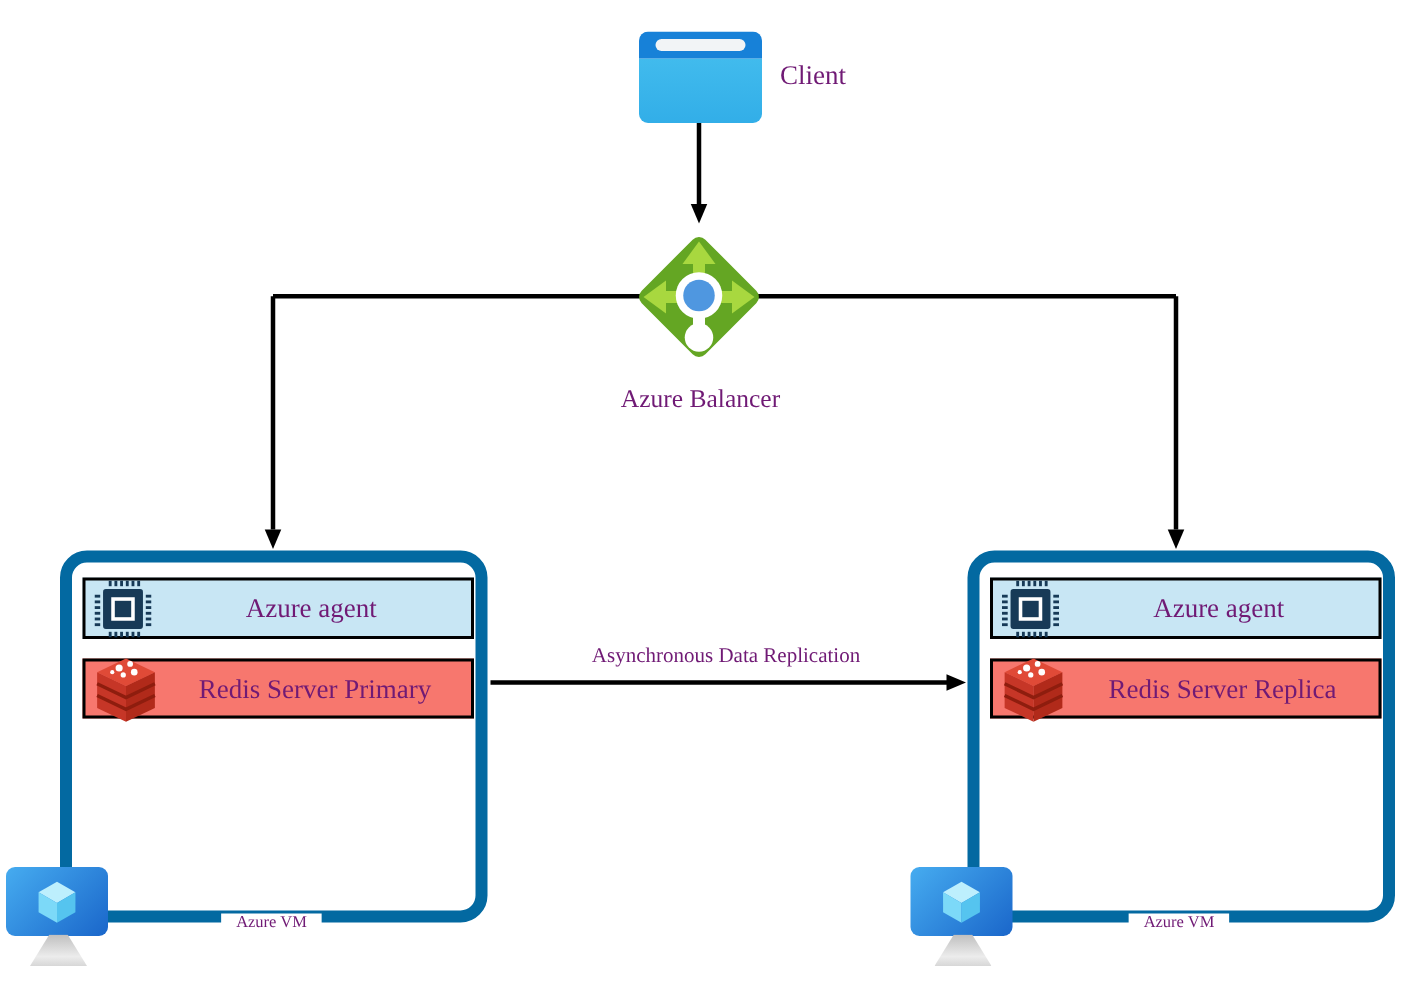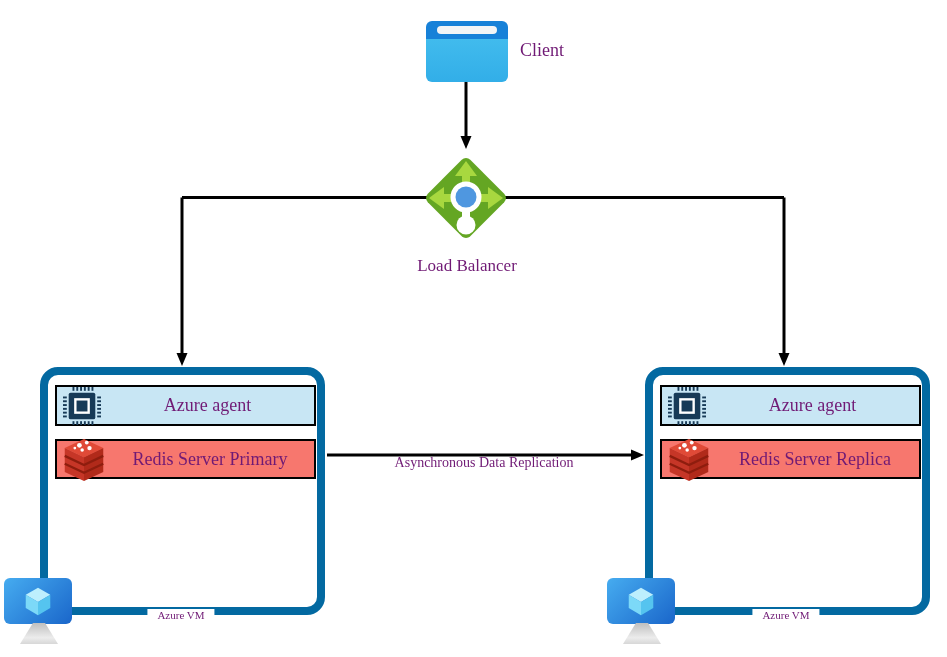--- a/index.html
+++ b/index.html
@@ -37,21 +37,21 @@
     border:2px solid #000; display:flex; align-items:center; overflow:visible; }
   .bar.agent { top:10px; height:41px; background:#c8e6f4; }
   .bar.redis { top:64px; height:40px; background:#f7776e;justify-content:space-between; }
   .bar-label { flex:1; text-align:center; font-size:18px; }
   .bar-icon { flex-shrink:0; }
   .cpu-svg   { margin-left:6px; }
   .redis-svg { margin-left:5px; margin-top:-3px; margin-bottom:-5px; }
 
   
   .repl-label { left:484px; top:430px; transform:translateX(-50%);
-    font-size:14px; white-space:nowrap; z-index:3;margin-top:25px; }
+    font-size:14px; white-space:nowrap; z-index:3; }
 
   
   .monitor { width:70px; z-index:4; }
   .monitor.left  { left:4px;   top:578px; }
   .monitor.right { left:607px; top:578px; }
   .screen { width:68px; height:46px; border-radius:6px;
     background:linear-gradient(135deg,#46acf0 0%,#1a66ca 100%);
     display:flex; align-items:center; justify-content:center; }
   .stand { width:38px; height:21px; margin:-1px auto 0;
     background:linear-gradient(180deg,#bfbfbf 0%,#ececec 70%,#d7d7d7 100%);
@@ -102,21 +102,21 @@
     <polygon points="11,48 26,37 26,59" fill="#a8d83f"></polygon>
 
     <rect x="60" y="44" width="12" height="8" fill="#a8d83f"></rect>
     <polygon points="85,48 70,37 70,59" fill="#a8d83f"></polygon>
 
     <rect x="44" y="47" width="8" height="28" fill="#ffffff"></rect>
     <circle cx="48" cy="75" r="9.5" fill="#ffffff"></circle>
     <circle cx="48" cy="47" r="15.5" fill="#ffffff"></circle>
     <circle cx="48" cy="47" r="10.5" fill="#4f97e0"></circle>
   </svg>
-  <div class="abs lb-label">Load Balancer</div>
+  <div class="abs lb-label">Azure Balancer</div>
 
   <div class="abs vm-box left">
     <div class="bar agent">
       <svg class="bar-icon cpu-svg" width="38" height="38" viewBox="0 0 40 40">
         <g fill="#173a57">
           <rect x="10" y="0" width="2" height="4"></rect>
             <rect x="14" y="0" width="2" height="4"></rect>
             <rect x="18" y="0" width="2" height="4"></rect>
             <rect x="22" y="0" width="2" height="4"></rect>
             <rect x="26" y="0" width="2" height="4"></rect>

